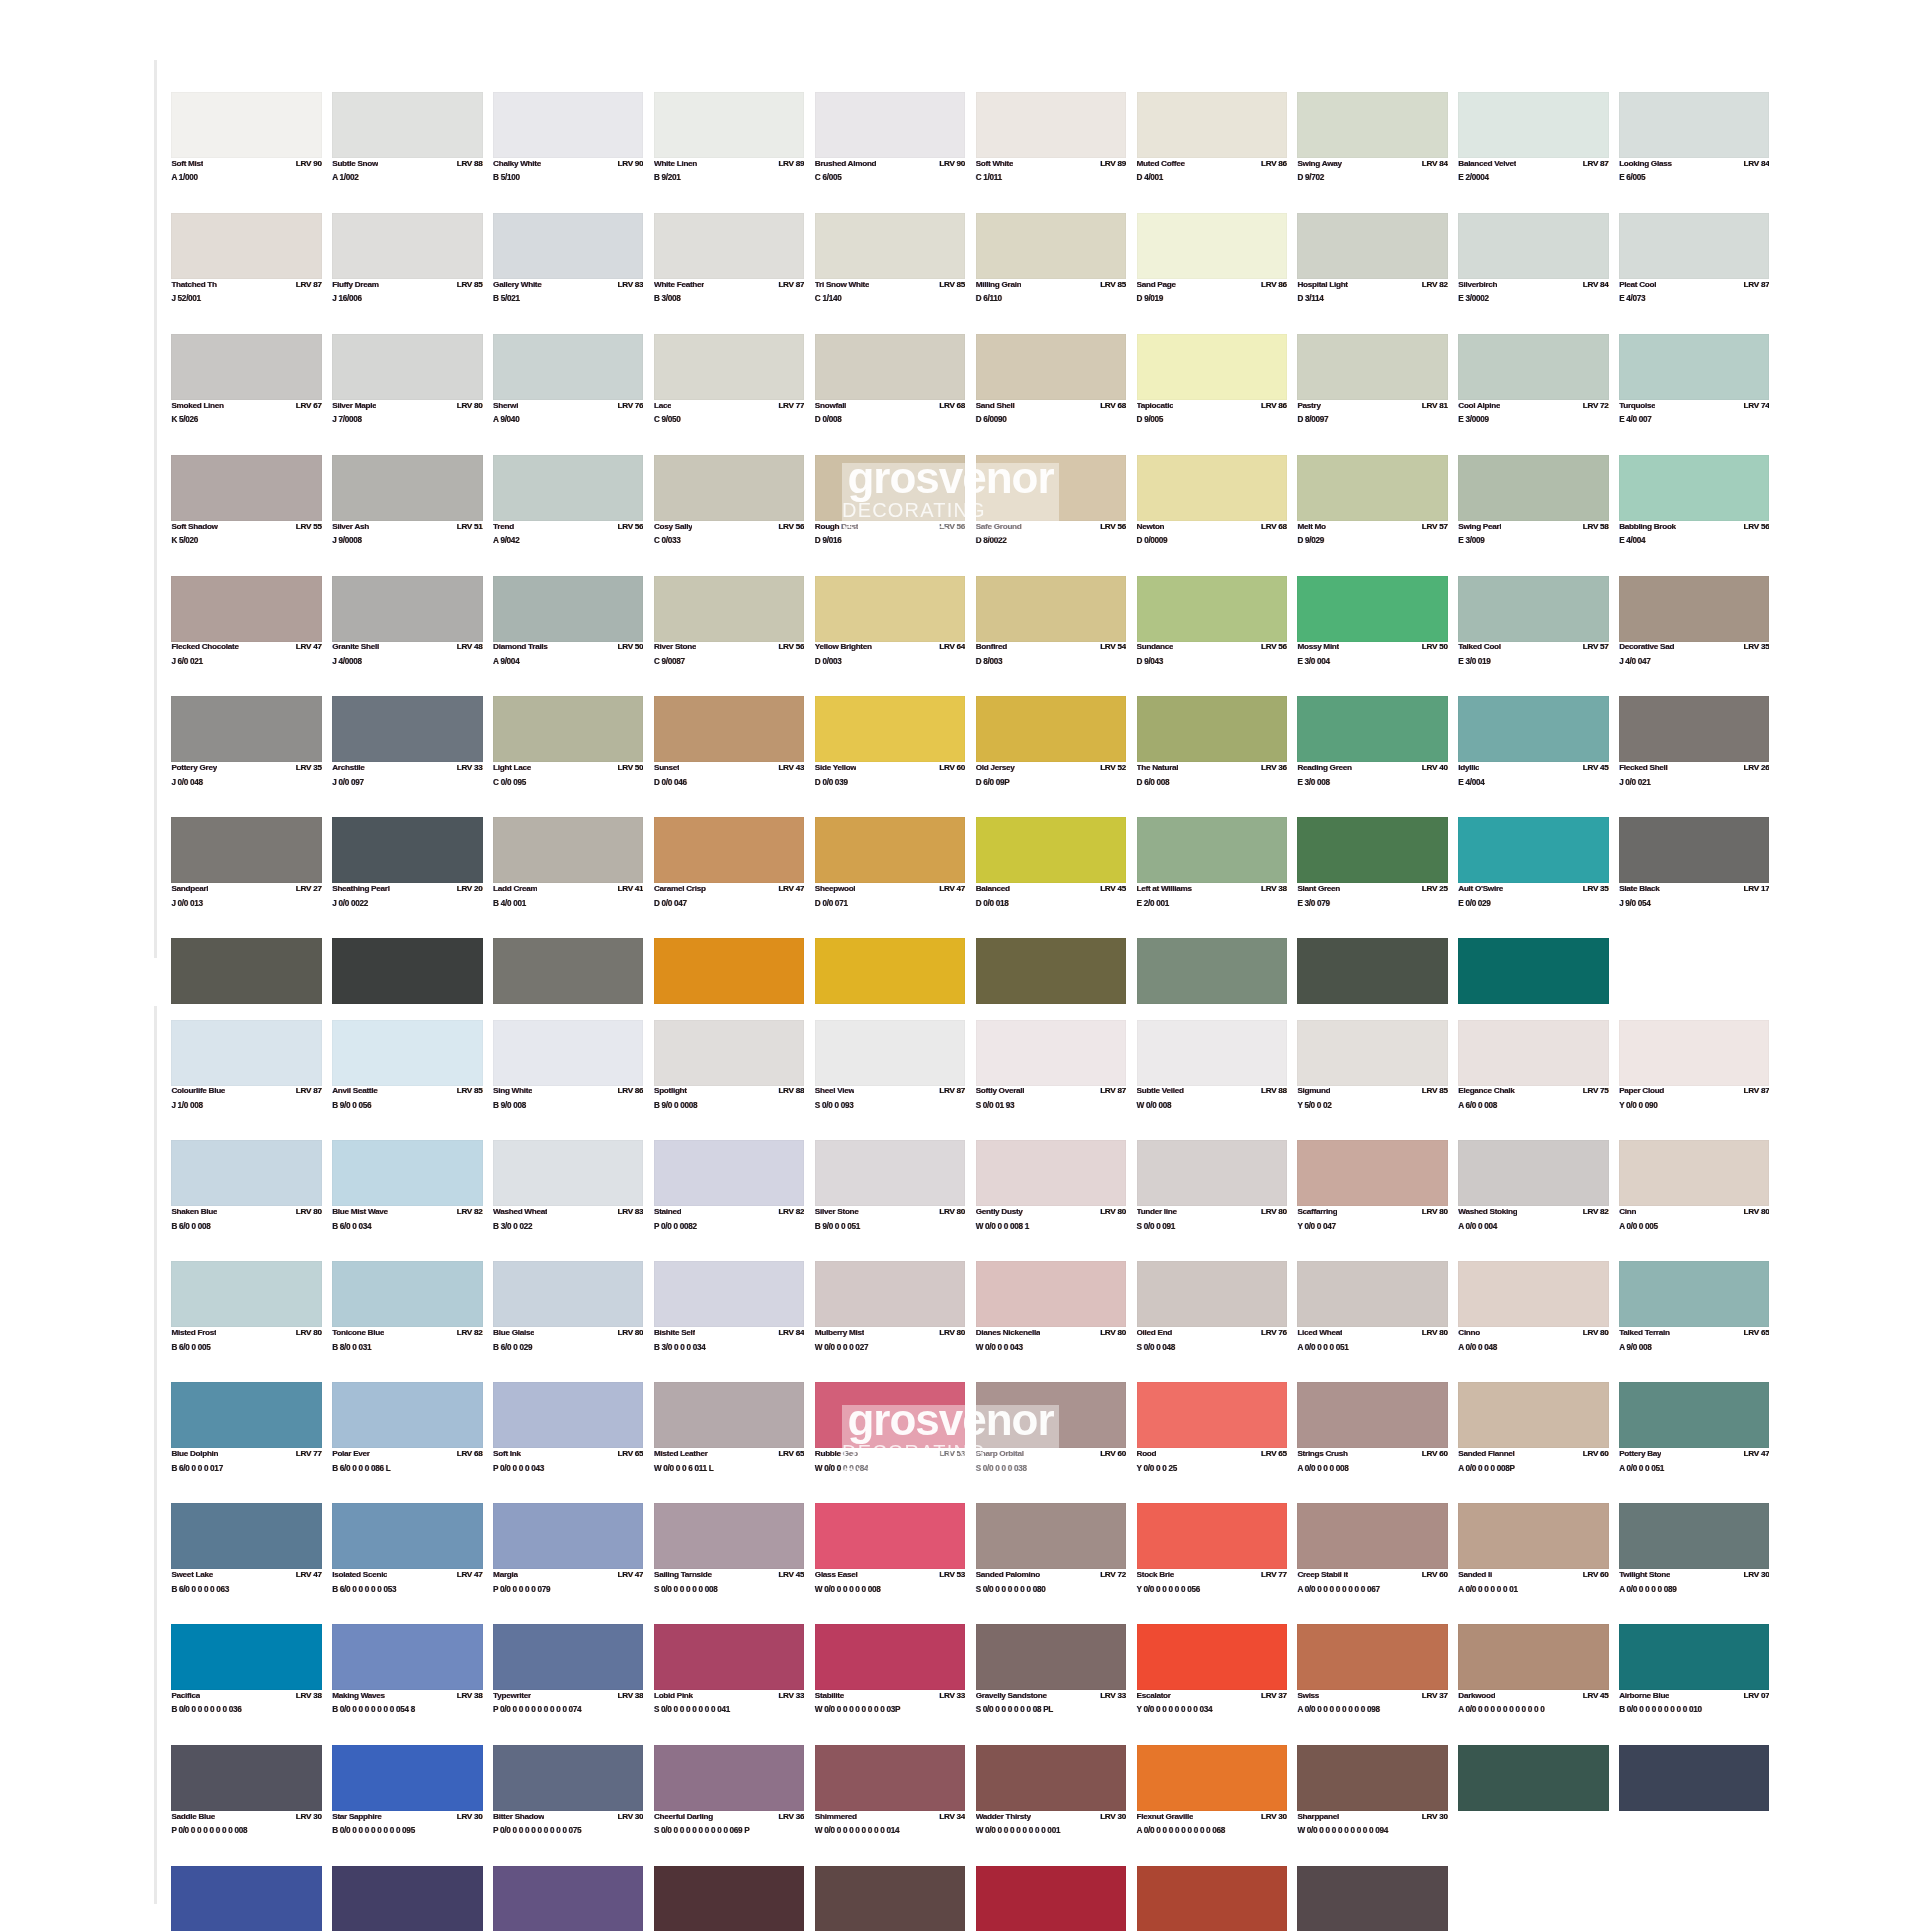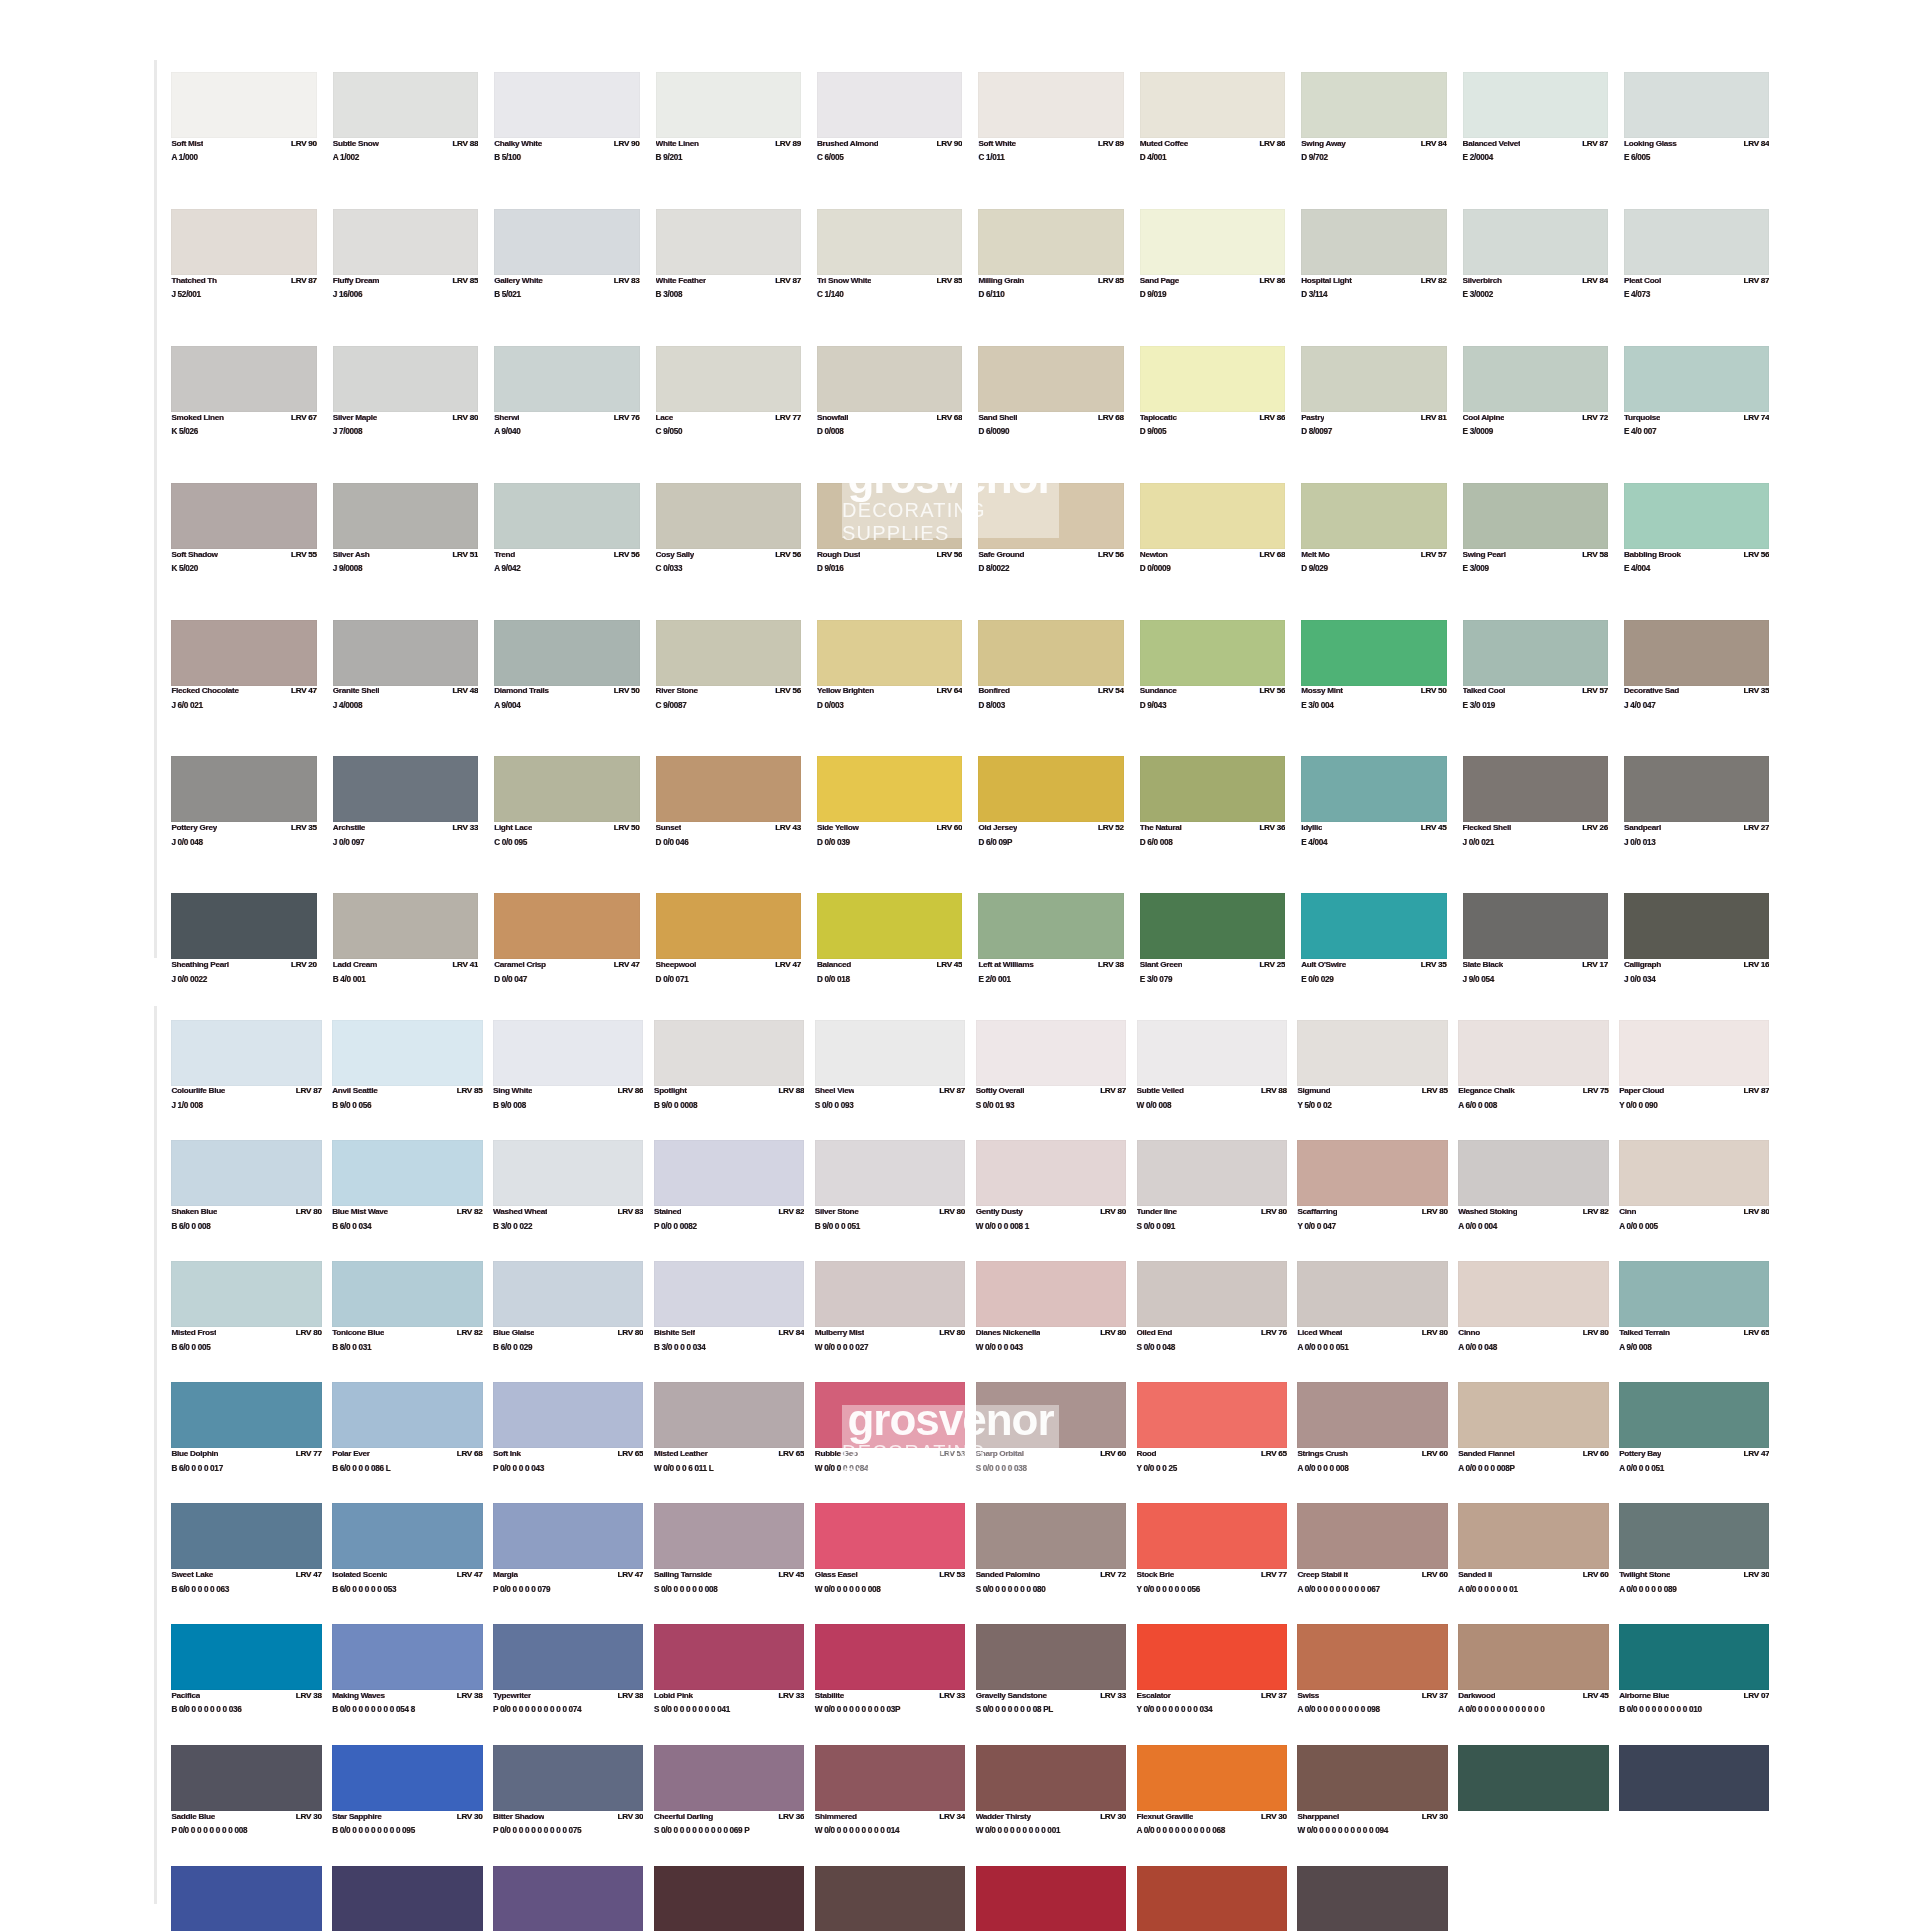--- a/index.html
+++ b/index.html
@@ -42,21 +42,21 @@
   .wm-sub{position:relative;font-size:20px;font-weight:400;color:rgba(255,255,255,0.80);
           letter-spacing:1.2px;line-height:23px;}
 </style>
 </head>
 <body>
 
 <div class="sheet">
 
   <div class="panel" style="left:154px;top:60px;width:1632px;height:898px;">
     <div class="panel-rule"></div>
-    <div class="grid" id="grid-0" style="left:17.4px;top:12px;width:1598px;gap:16px;">
+    <div class="grid" id="grid-0" style="left:17.4px;top:32px;width:1598px;">
         <div class="cell">
           <div class="chip" style="background: rgb(242, 241, 238);"></div>
           <div class="meta">
             <div class="line1">
               <span class="nm">Soft Mist</span>
               <span class="cd">LRV 90</span>
             </div>
             <div class="line2"><span class="rf">A 1/000</span></div>
           </div>
         </div>
@@ -611,20 +611,30 @@
           </div>
         </div>
         <div class="cell">
           <div class="chip" style="background: rgb(162, 171, 110);"></div>
           <div class="meta">
             <div class="line1">
               <span class="nm">The Natural</span>
               <span class="cd">LRV 36</span>
             </div>
             <div class="line2"><span class="rf">D 6/0 008</span></div>
+          </div>
+        </div>
+        <div class="cell">
+          <div class="chip" style="background: rgb(91, 160, 124);"></div>
+          <div class="meta">
+            <div class="line1">
+              <span class="nm">Reading Green</span>
+              <span class="cd">LRV 40</span>
+            </div>
+            <div class="line2"><span class="rf">E 3/0 008</span></div>
           </div>
         </div>
         <div class="cell">
           <div class="chip" style="background: rgb(116, 170, 168);"></div>
           <div class="meta">
             <div class="line1">
               <span class="nm">Idyllic</span>
               <span class="cd">LRV 45</span>
             </div>
             <div class="line2"><span class="rf">E 4/004</span></div>

